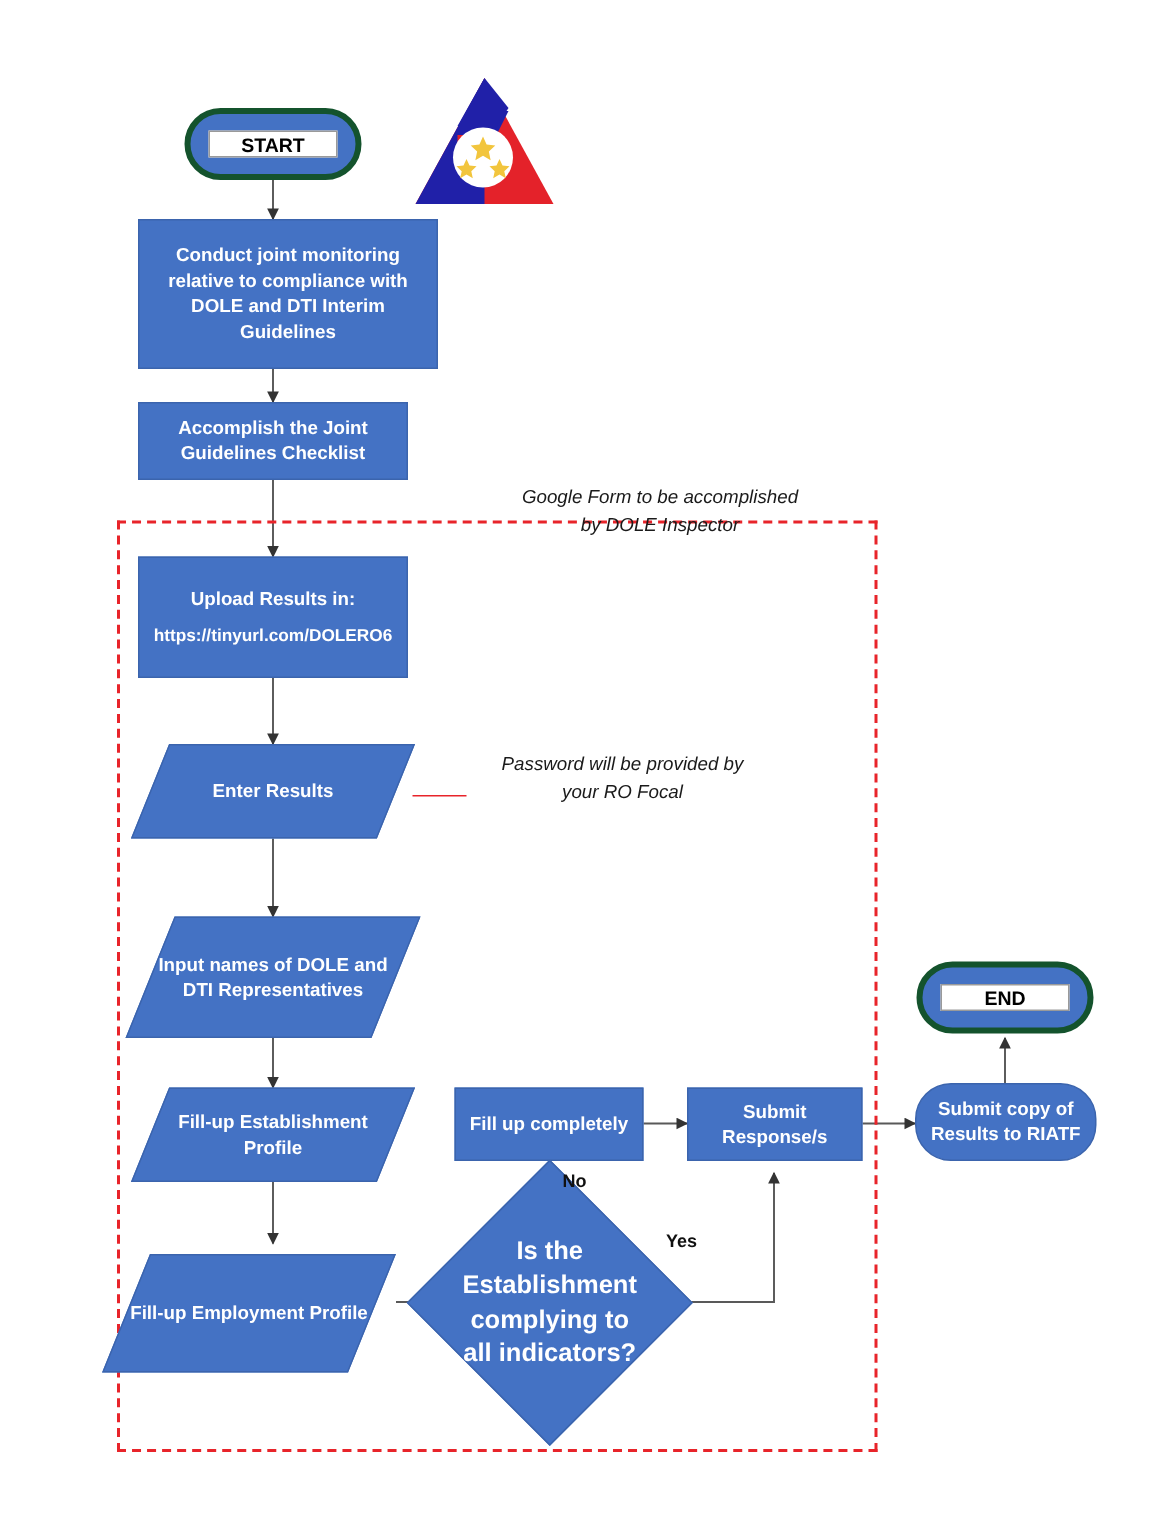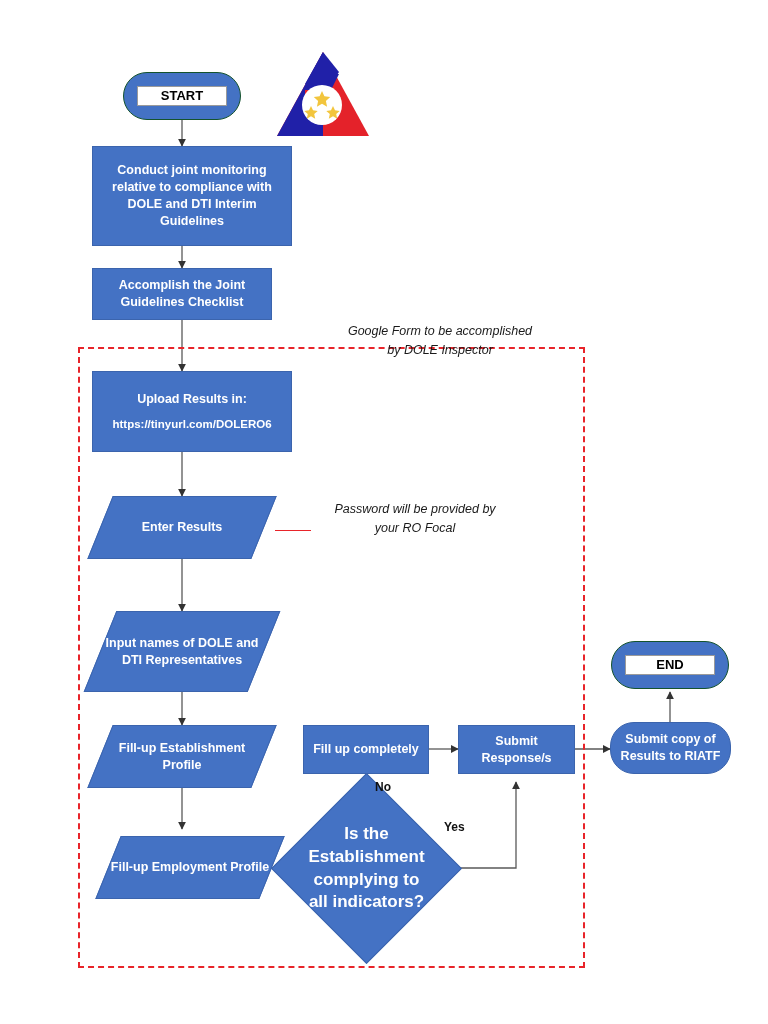--- a/index.html
+++ b/index.html
@@ -32,21 +32,21 @@
     position: absolute;
     left: 275px;
     top: 50px;
     width: 96px;
     height: 90px;
   }
   
   .capsule {
     position: absolute;
     background: #4472C4;
-    border: 1px solid #14532d;
+    border: 4px solid #14532d;
     border-radius: 26px;
     display: flex;
     align-items: center;
     justify-content: center;
     box-sizing: border-box;
   }
   .capsule .inner {
     background: #ffffff;
     border: 1px solid #9a9a9a;
     width: 78%;
@@ -228,21 +228,21 @@
     </div>
   </div>
 
   <div class="proc" style="left:92px; top:268px; width:180px; height:52px;">
     <div>
       <span class="ln">Accomplish the Joint</span>
       <span class="ln">Guidelines Checklist</span>
     </div>
   </div>
 
-  <div class="proc" style="left:92px; top:371px; width:200px; height:81px; flex-direction:column;">
+  <div class="proc" style="left:92px; top:371px; width:180px; height:81px; flex-direction:column;">
     <span class="ln">Upload Results in:</span>
     <span class="sub">https://tinyurl.com/DOLERO6</span>
   </div>
 
   <div class="para" style="left:100px; top:496px; width:164px; height:63px;">
     <div class="shape"></div>
     <div class="txt">
       <div>
         <span class="ln">Enter</span>
         <span class="ln">Results</span>
@@ -265,21 +265,21 @@
     <div class="shape"></div>
     <div class="txt">
       <div>
         <span class="ln">Fill-up</span>
         <span class="ln">Establishment</span>
         <span class="ln">Profile</span>
       </div>
     </div>
   </div>
 
-  <div class="para" style="left:108px; top:836px; width:164px; height:63px;">
+  <div class="para" style="left:84px; top:836px; width:164px; height:79px;">
     <div class="shape"></div>
     <div class="txt">
       <div>
         <span class="ln">Fill-up</span>
         <span class="ln">Employment</span>
         <span class="ln">Profile</span>
       </div>
     </div>
   </div>
 

